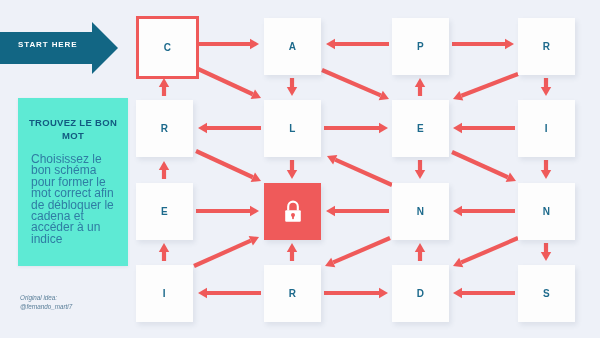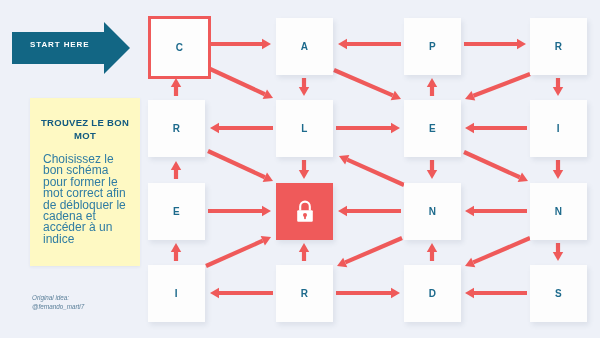--- a/index.html
+++ b/index.html
@@ -3,37 +3,37 @@
 <meta charset="utf-8">
 <style>
   html,body{margin:0;padding:0;}
   body{
     width:600px;height:338px;
     background:#eef1f8;
     font-family:"Liberation Sans", sans-serif;
     overflow:hidden;
     position:relative;
   }
-  #stage{position:absolute;left:12px;top:0;width:570px;height:338px;}
+  #stage{position:absolute;left:0;top:0;width:570px;height:338px;}
 
   
   .start-banner{
     position:absolute;left:0;top:22px;width:118px;height:52px;
   }
   .start-banner svg{display:block;}
   .start-label{
     position:absolute;left:18px;top:40px;
     font-size:8px;font-weight:bold;letter-spacing:.9px;
     color:#ffffff;
   }
 
   .info-card{
     position:absolute;left:18px;top:98px;
     width:110px;height:168px;
-    background:#fef9c3;
+    background:#5eead4;
     box-shadow:0 1px 3px rgba(40,60,90,.07);
   }
   .info-title{
     margin:18px 10px 0 10px;
     text-align:center;
     font-size:9.5px;font-weight:bold;line-height:13px;
     letter-spacing:.3px;
     color:#125a80;
   }
   .info-body{

